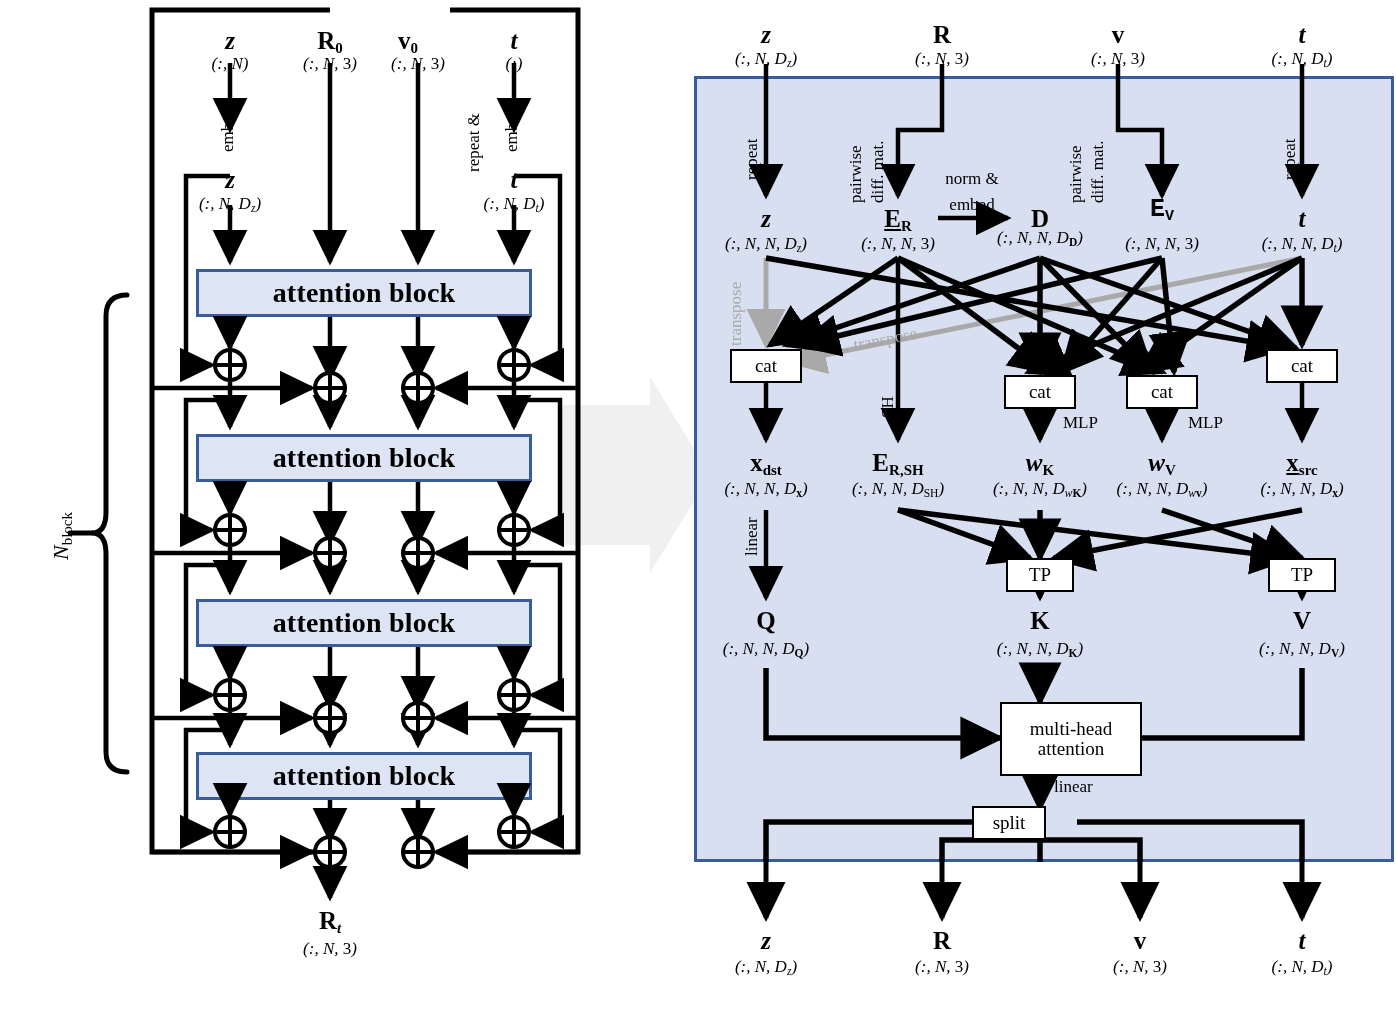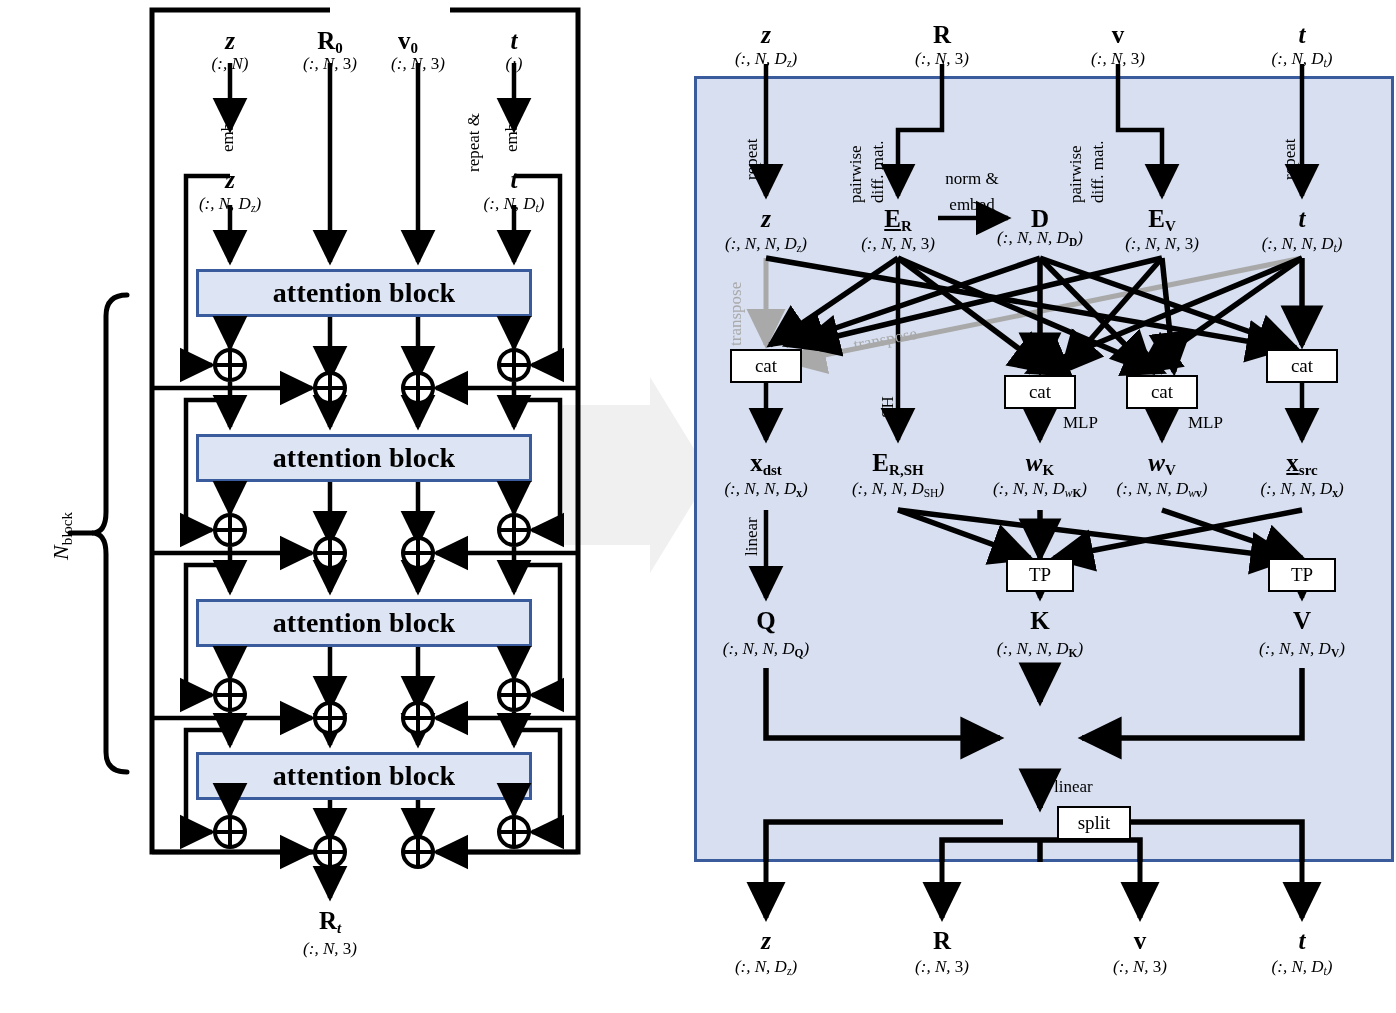--- a/index.html
+++ b/index.html
@@ -331,22 +331,26 @@
     <span>cat</span>
     </div>
 
   <div class="wbox" style="left:1006px;top:558px;width:68px;height:34px;">
     <span>TP</span>
     </div>
   <div class="wbox" style="left:1268px;top:558px;width:68px;height:34px;">
     <span>TP</span>
     </div>
 
-
-  <div class="wbox" style="left:1057px;top:806px;width:74px;height:34px;">
+  <div class="wbox" style="left:1000px;top:702px;width:142px;height:74px;flex-direction:column;">
+    <span>multi-head</span>
+    <span>attention</span>
+  </div>
+
+  <div class="wbox" style="left:972px;top:806px;width:74px;height:34px;">
     <span>split</span>
     </div>
 
   <div class="lbl ctr sym" style="left:766px;top:22px;"><i>z</i></div>
   <div class="lbl ctr shape" style="left:766px;top:50px;">(:, N, D<span class="shsub">z</span>)</div>
   <div class="lbl ctr sym" style="left:942px;top:22px;"><span>R</span></div>
   <div class="lbl ctr shape" style="left:942px;top:50px;">(:, N, <span class="up">3</span>)</div>
   <div class="lbl ctr sym" style="left:1118px;top:22px;"><span>v</span></div>
   <div class="lbl ctr shape" style="left:1118px;top:50px;">(:, N, <span class="up">3</span>)</div>
   <div class="lbl ctr sym" style="left:1302px;top:22px;"><i>t</i></div>
@@ -361,21 +365,21 @@
 
   <div class="lbl ctr op" style="left:972px;top:170px;"><span>norm &amp;</span></div>
   <div class="lbl ctr op" style="left:972px;top:196px;"><span>embed</span></div>
 
   <div class="lbl ctr sym" style="left:766px;top:206px;"><i>z</i></div>
   <div class="lbl ctr shape" style="left:766px;top:235px;">(:, N, N, D<span class="shsub">z</span>)</div>
   <div class="lbl ctr sym" style="left:898px;top:206px;text-decoration:underline;"><span>E</span><span class="sub">R</span></div>
   <div class="lbl ctr shape" style="left:898px;top:235px;">(:, N, N, <span class="up">3</span>)</div>
   <div class="lbl ctr sym" style="left:1040px;top:206px;"><span>D</span></div>
   <div class="lbl ctr shape" style="left:1040px;top:229px;">(:, N, N, D<span class="shsub" style="font-style:normal;font-weight:bold;">D</span>)</div>
-  <div class="lbl ctr sym" style="left:1162px;top:206px;"><span>E</span><span class="sub">V</span></div>
+  <div class="lbl ctr sym" style="left:1162px;top:197px;font-family:Liberation Mono, monospace;"><span>E</span><span class="sub">V</span></div>
   <div class="lbl ctr shape" style="left:1162px;top:235px;">(:, N, N, <span class="up">3</span>)</div>
   <div class="lbl ctr sym" style="left:1302px;top:206px;"><i>t</i></div>
   <div class="lbl ctr shape" style="left:1302px;top:235px;">(:, N, N, D<span class="shsub">t</span>)</div>
 
   <div class="vtxt" style="left:726px;top:346px;color:#a9a9a9;"><span>transpose</span></div>
   <div class="dtxt" style="left:852px;top:336px;transform:rotate(-11deg);transform-origin:0 0;"><span>transpose</span></div>
 
   <div class="vtxt" style="left:878px;top:418px;"><span>SH</span></div>
 
   <div class="lbl op" style="left:1063px;top:414px;"><span>MLP</span></div>

